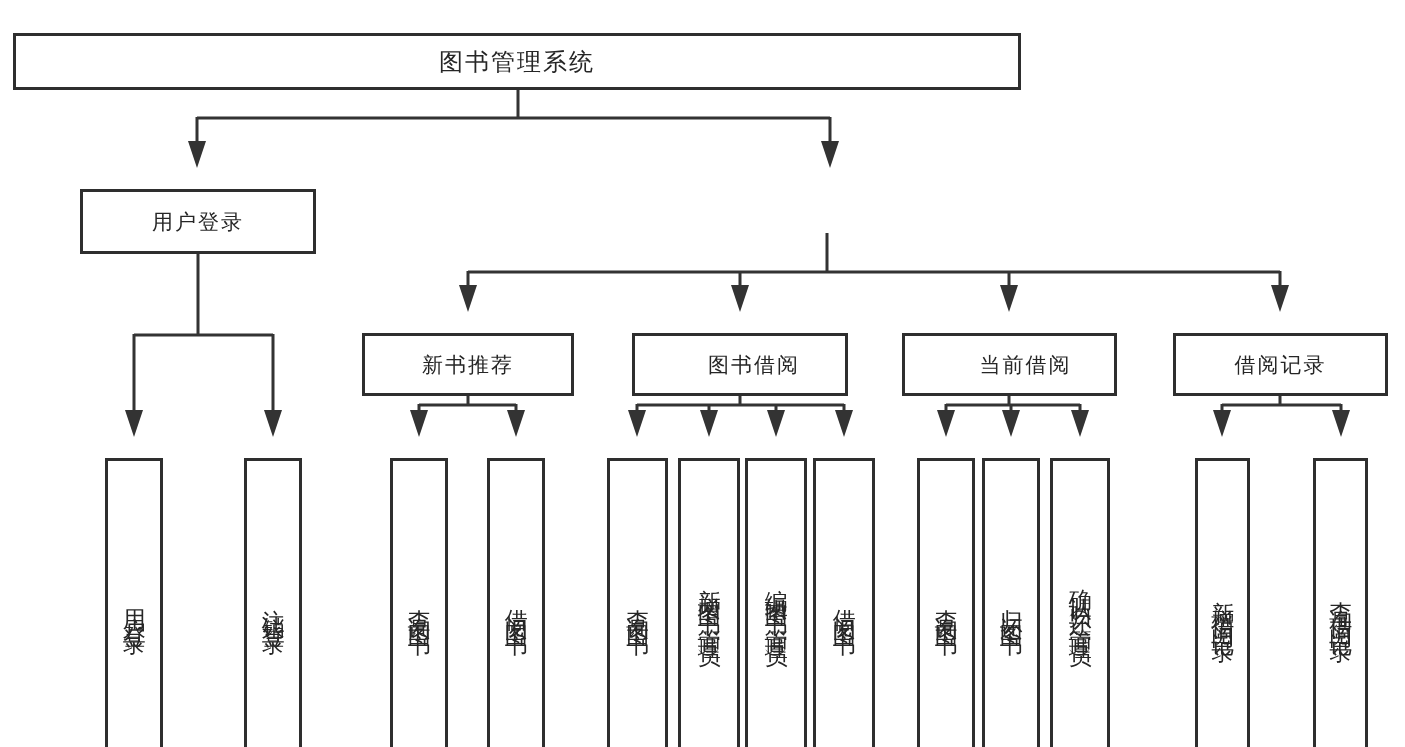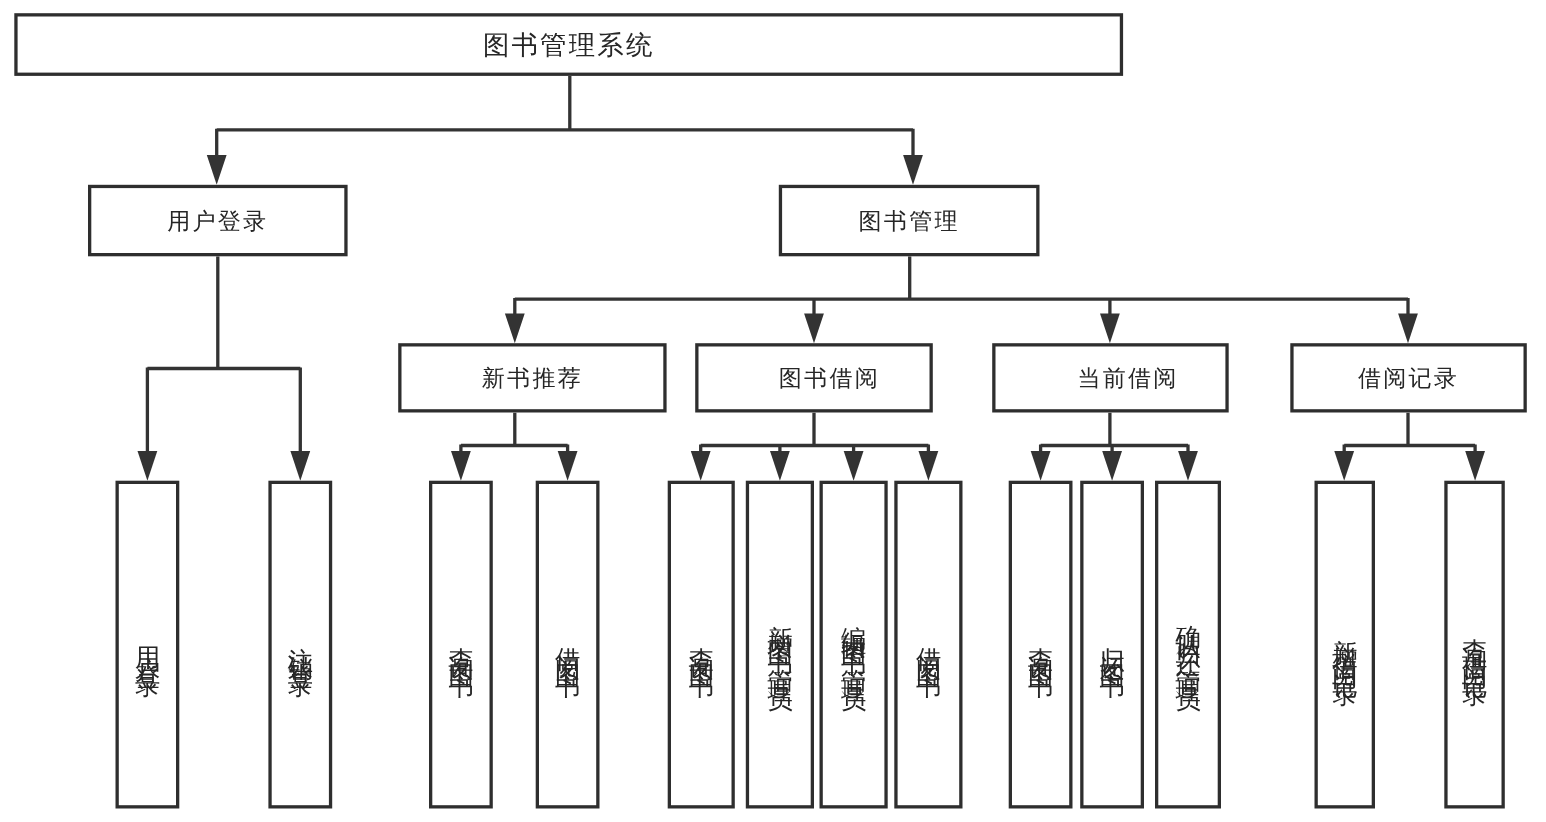--- a/index.html
+++ b/index.html
@@ -15,37 +15,38 @@
     position:absolute;
     box-sizing:border-box;
     border:3px solid #2e2e2e;
     background:#ffffff;
     display:flex;
     align-items:center;
     justify-content:center;
     color:#262626;
     z-index:2;
     text-align:center;
+    margin-top:21px;
   }
   .hbox{font-size:21px;letter-spacing:2px;}
   .rootbox{font-size:24px;letter-spacing:2px;}
   .vbox{
     writing-mode:vertical-rl;
     text-orientation:mixed;
     font-size:23px;
     letter-spacing:8px;
     line-height:1.1;
   }
   
   .n-root{left:13px;top:12px;width:1008px;height:57px;}
   
   .n-userlogin{left:80px;top:168px;width:236px;height:65px;}
   .n-bookmgmt{left:708px;top:168px;width:237px;height:65px;}
   
-  .n-newrec{left:362px;top:312px;width:244px;height:63px;}
+  .n-newrec{left:362px;top:312px;width:212px;height:63px;}
   .n-borrow{left:632px;top:312px;width:216px;height:63px;padding-left:28px;}
   .n-current{left:902px;top:312px;width:215px;height:63px;padding-left:32px;}
   .n-records{left:1173px;top:312px;width:215px;height:63px;}
   
   .leaf{top:437px;height:298px;}
   .l-1a{left:105px;width:58px;}
   .l-1b{left:244px;width:58px;}
   .l-2a{left:390px;width:58px;}
   .l-2b{left:487px;width:58px;}
   .l-3a{left:607px;width:61px;}
@@ -126,21 +127,20 @@
       <polygon points="1002,410 1020,410 1011,437"></polygon>
       <polygon points="1071,410 1089,410 1080,437"></polygon>
       <polygon points="1213,410 1231,410 1222,437"></polygon>
       <polygon points="1332,410 1350,410 1341,437"></polygon>
     </g>
   </svg>
 
   <div class="box rootbox n-root">图书管理系统</div>
 
   <div class="box hbox n-userlogin">用户登录</div>
-  <div class="box hbox n-bookmgmt">图书管理</div>
 
   <div class="box hbox n-newrec">新书推荐</div>
   <div class="box hbox n-borrow">图书借阅</div>
   <div class="box hbox n-current">当前借阅</div>
   <div class="box hbox n-records">借阅记录</div>
 
   <div class="box vbox leaf l-1a">用户登录</div>
   <div class="box vbox leaf l-1b">注销登录</div>
 
   <div class="box vbox leaf l-2a">查询图书</div>

